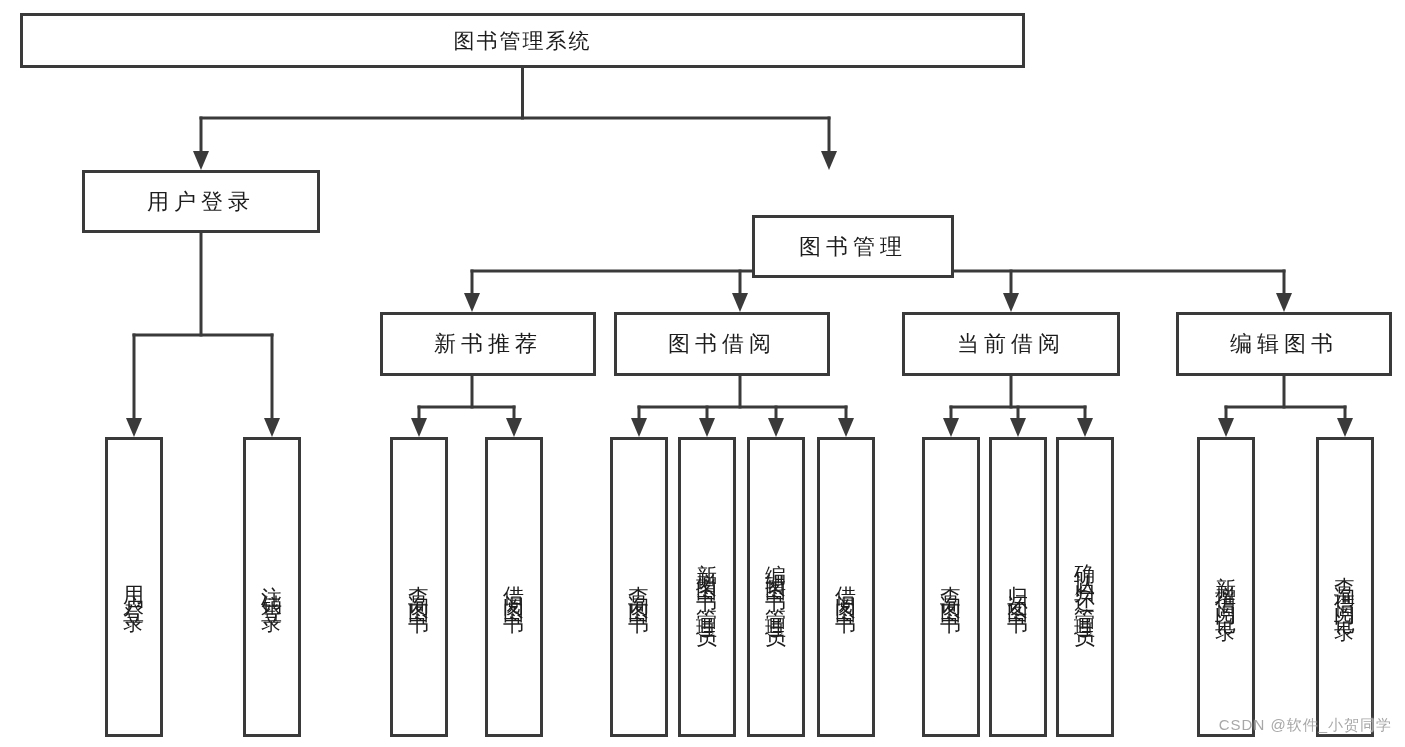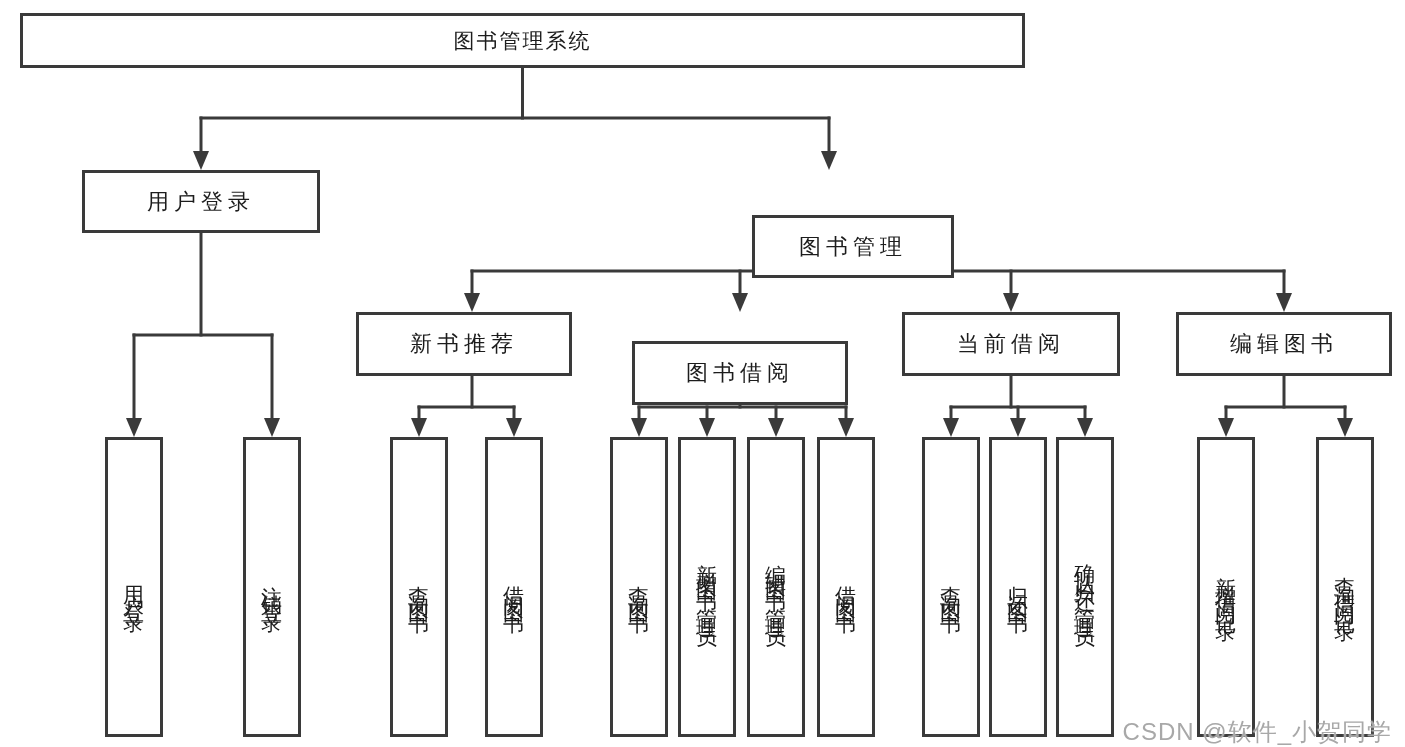--- a/index.html
+++ b/index.html
@@ -47,21 +47,21 @@
     writing-mode: vertical-rl;
     text-orientation: mixed;
     font-size: 21px;
     letter-spacing: 9px;
     line-height: 1;
   }
   #watermark {
     position: absolute;
     top: 716px;
     right: 13px;
-    font-size: 24px;
+    font-size: 15px;
     letter-spacing: 1px;
     color: #a8a8a8;
     text-shadow: 0 0 2px #ffffff;
     z-index: 5;
     white-space: nowrap;
   }
 </style>
 </head>
 <body>
 
@@ -129,24 +129,24 @@
       </div>
       <div class="node horizontal" style="left: 752px; top: 170px; width: 202px; height: 63px; margin-top: 45px;">
         <span>图书管理</span>
       </div>
       <div class="node vertical" style="left: 105px; top: 437px; width: 58px; height: 300px;">
         <span>用户登录</span>
       </div>
       <div class="node vertical" style="left: 243px; top: 437px; width: 58px; height: 300px;">
         <span>注销登录</span>
       </div>
-      <div class="node horizontal" style="left: 356px; top: 312px; width: 216px; height: 64px;">
+      <div class="node horizontal" style="left: 380px; top: 312px; width: 216px; height: 64px;">
         <span>新书推荐</span>
       </div>
-      <div class="node horizontal" style="left: 632px; top: 312px; width: 216px; height: 64px; margin-top: 29px;">
+      <div class="node horizontal" style="left: 614px; top: 312px; width: 216px; height: 64px;">
         <span>图书借阅</span>
       </div>
       <div class="node horizontal" style="left: 902px; top: 312px; width: 218px; height: 64px; font-family: Liberation Mono, monospace;">
         <span>当前借阅</span>
       </div>
       <div class="node horizontal" style="left: 1176px; top: 312px; width: 216px; height: 64px;">
         <span>编辑图书</span>
       </div>
       <div class="node vertical" style="left: 390px; top: 437px; width: 58px; height: 300px;">
         <span>查询图书</span>

